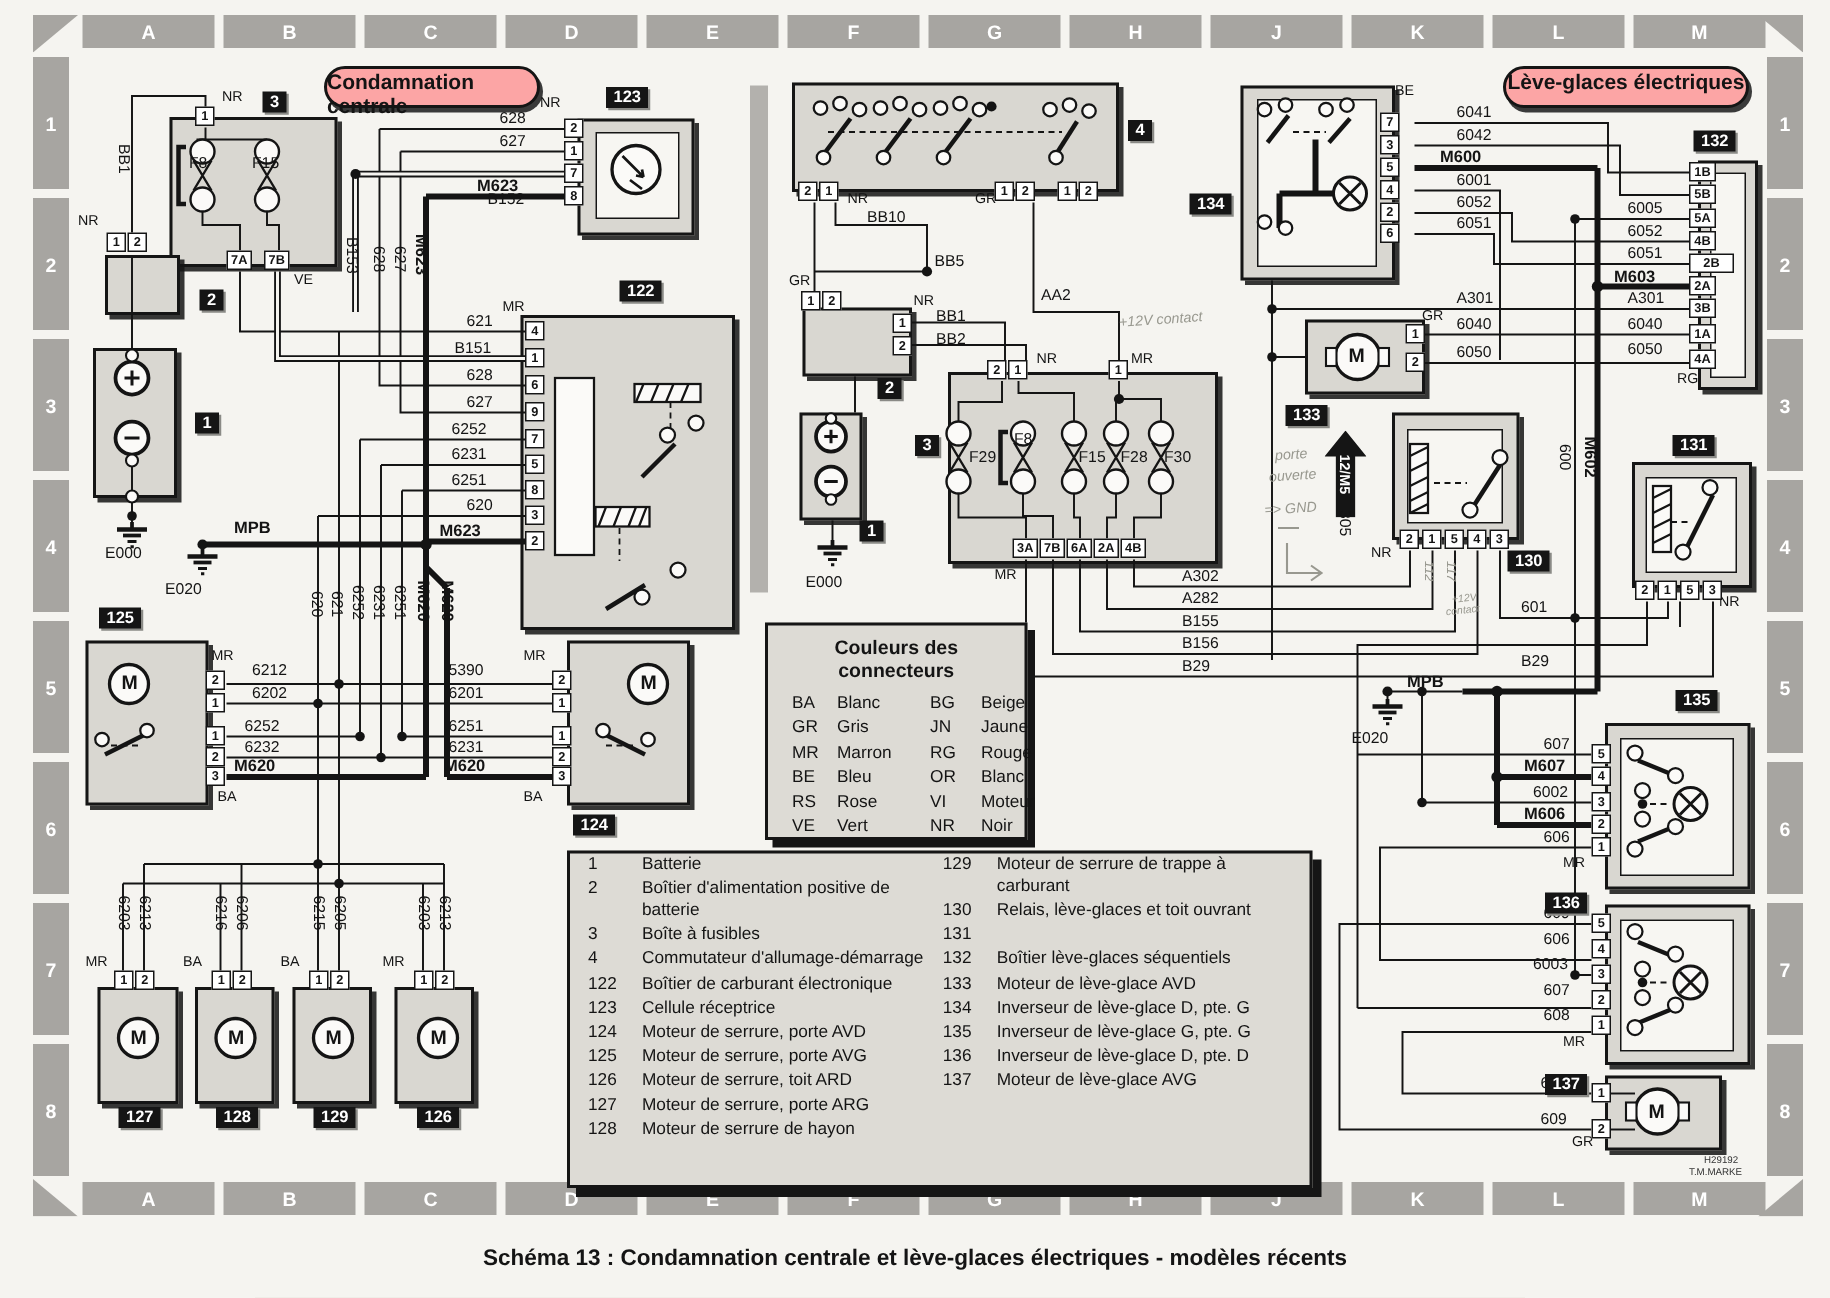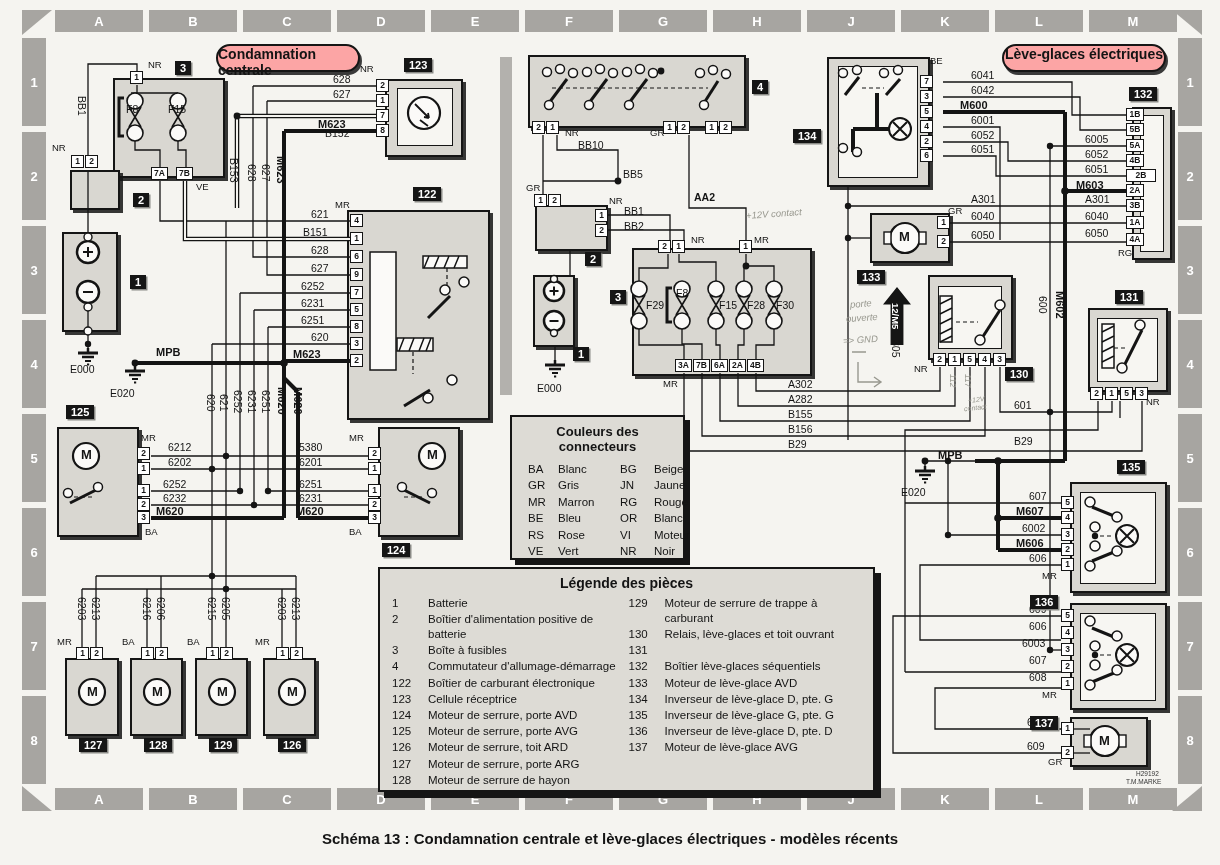--- a/index.html
+++ b/index.html
@@ -520,21 +520,21 @@
       <span class="lb r" style="left: 260px; top: 390px;">6251</span>
       <span class="lb rb" style="left: 275px; top: 387px;">M620</span>
       <span class="lb rb" style="left: 291px; top: 387px;">M620</span>
       <span class="lb s" style="left: 141px; top: 433px;">MR</span>
       <span class="lb s" style="left: 145px; top: 527px;">BA</span>
       <span class="lb " style="left: 168px; top: 442px; text-align: center;">6212</span>
       <span class="lb " style="left: 168px; top: 457px;">6202</span>
       <span class="lb " style="left: 163px; top: 479px;">6252</span>
       <span class="lb " style="left: 163px; top: 493px;">6232</span>
       <span class="lb b" style="left: 156px; top: 506px;">M620</span>
-      <span class="lb " style="left: 299px; top: 442px;">5380</span>
+      <span class="lb " style="left: 299px; top: 442px;">5390</span>
       <span class="lb " style="left: 299px; top: 457px;">6201</span>
       <span class="lb " style="left: 299px; top: 479px;">6251</span>
       <span class="lb " style="left: 299px; top: 493px;">6231</span>
       <span class="lb b" style="left: 296px; top: 506px;">M620</span>
       <span class="lb s" style="left: 349px; top: 433px;">MR</span>
       <span class="lb s" style="left: 349px; top: 527px;">BA</span>
       <span class="lb r" style="left: 76px; top: 597px;">6203</span>
       <span class="lb r" style="left: 90px; top: 597px;">6213</span>
       <span class="lb r" style="left: 141px; top: 597px;">6216</span>
       <span class="lb r" style="left: 155px; top: 597px;">6206</span>
@@ -553,21 +553,21 @@
       <span class="lb m" style="left: 217px; top: 685px;">M</span>
       <span class="lb m" style="left: 287px; top: 685px;">M</span>
       <span class="lb s" style="left: 565px; top: 128px;">NR</span>
       <span class="lb s" style="left: 650px; top: 128px;">GR</span>
       <span class="lb " style="left: 578px; top: 140px;">BB10</span>
       <span class="lb " style="left: 578px; top: 169px; margin-left: 45px;">BB5</span>
       <span class="lb s" style="left: 526px; top: 183px;">GR</span>
       <span class="lb s" style="left: 609px; top: 196px;">NR</span>
       <span class="lb " style="left: 624px; top: 206px;">BB1</span>
       <span class="lb " style="left: 624px; top: 221px;">BB2</span>
-      <span class="lb " style="left: 694px; top: 192px; font-weight: bold;">AA2</span>
+      <span class="lb " style="left: 694px; top: 192px;">AA2</span>
       <span class="lb h" style="left: 746px; top: 209px;">+12V contact</span>
       <span class="lb " style="left: 537px; top: 383px;">E000</span>
       <span class="lb s" style="left: 691px; top: 235px;">NR</span>
       <span class="lb s" style="left: 754px; top: 235px;">MR</span>
       <span class="lb " style="left: 646px; top: 300px;">F29</span>
       <span class="lb " style="left: 676px; top: 288px;">F8</span>
       <span class="lb " style="left: 719px; top: 300px;">F15</span>
       <span class="lb " style="left: 747px; top: 300px;">F28</span>
       <span class="lb " style="left: 776px; top: 300px;">F30</span>
       <span class="lb s" style="left: 663px; top: 379px;">MR</span>
@@ -771,21 +771,20 @@
         <span class="">VI</span>
         <span class="">Moteur</span>
         <span class="">VE</span>
         <span class="">Vert</span>
         <span class="">NR</span>
         <span class="">Noir</span>
       </div>
   </div>
 
   <div class="legendbox" id="partsbox" style="left:378px;top:567px;width:497px;height:225px;">
-    <div class="ltitle">Légende des pièces</div>
     <div class="pcols">
       <div class="pcol" id="parts-left">
           <div class="prow">
             <span class="num">1</span>
             <span class="txt">Batterie</span>
           </div>
           <div class="prow">
             <span class="num">2</span>
             <span class="txt">Boîtier d'alimentation positive de batterie</span>
           </div>

